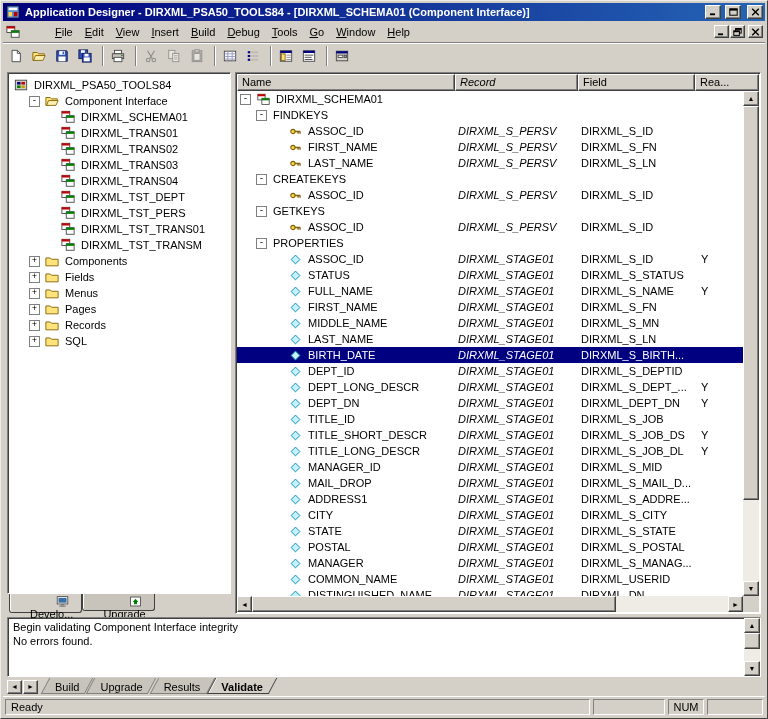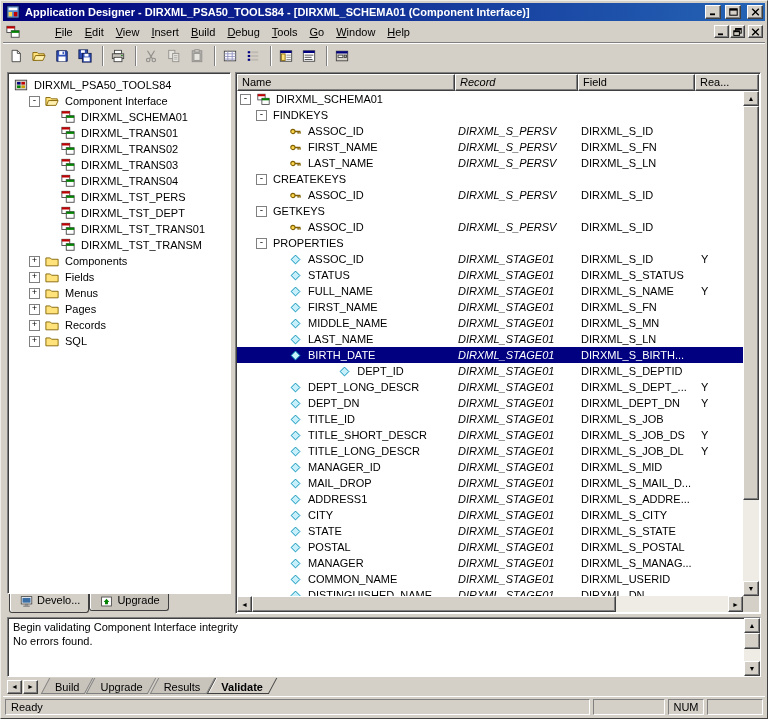--- a/index.html
+++ b/index.html
@@ -40,21 +40,21 @@
 
   .left-panel { width:224px; flex:none; display:flex; flex-direction:column; min-height:0; }
   .tree-box { flex:1; min-height:0; background:#fff; border:1px solid; border-color:#808080 #fff #fff #808080; box-shadow:inset 1px 1px 0 #404040; overflow:hidden; padding:4px 2px 2px 3px; }
   .tree-row { height:16px; display:flex; align-items:center; white-space:nowrap; font-size:11px; cursor:default; }
   .tree-row .label { padding:0 2px; }
 
   .expander { width:11px; height:11px; flex:none; border:1px solid #808080; background:#fff; color:#000; font-size:9px; line-height:9px; display:inline-flex; align-items:center; justify-content:center; margin-right:4px; font-family:"Liberation Mono", monospace; }
   .exp-spacer { width:15px; flex:none; }
 
   .left-tabs { height:20px; flex:none; display:flex; padding-left:2px; align-items:flex-start; }
-  .ltab { display:flex; align-items:flex-start; padding:0 8px 0 9px; font-size:11px; background:#d4d0c8; border:1px solid #404040; border-top:none; border-radius:0 0 3px 3px; box-shadow:inset 1px 0 0 #fff; height:19px; cursor:default; }
+  .ltab { display:flex; align-items:flex-end; padding:0 8px 0 20px; font-size:11px; background:#d4d0c8; border:1px solid #404040; border-top:none; border-radius:0 0 3px 3px; box-shadow:inset 1px 0 0 #fff; height:19px; cursor:default;flex-direction:column; }
   .ltab .icon { width:15px; height:14px; margin-right:3px; }
   .ltab .icon svg { width:13px; height:13px; }
   .ltab:not(.active) { height:17px; background:#c8c4bc; }
   .ltab.active { z-index:2; }
 
   .right-panel { flex:1; min-width:0; min-height:0; display:flex; flex-direction:column; background:#fff; border:1px solid; border-color:#808080 #fff #fff #808080; box-shadow:inset 1px 1px 0 #404040; padding:1px; }
 
   .grid-header { display:flex; height:17px; flex:none; }
   .ghcell { background:#d4d0c8; border:1px solid; border-color:#fff #404040 #404040 #fff; box-shadow:inset -1px -1px 0 #808080; font-size:11px; padding:1px 4px; overflow:hidden; white-space:nowrap; cursor:default; }
   .col0 { width:218px; flex:none; }
@@ -404,33 +404,33 @@
           <div class="tree-row" style="padding-left: 34px;">
             <span class="exp-spacer"></span>
             <span class="icon">
               <svg viewBox="0 0 16 16">
                 <rect x="1" y="1.5" width="9" height="7" fill="#fff" stroke="#404040"></rect>
                 <rect x="1" y="1.5" width="9" height="2.5" fill="#c00000"></rect>
                 <rect x="6" y="6.5" width="9" height="7.5" fill="#fff" stroke="#404040"></rect>
                 <rect x="6" y="6.5" width="9" height="2.5" fill="#008000"></rect>
               </svg>
             </span>
-            <span class="label">DIRXML_TST_PERS</span>
+            <span class="label">DIRXML_TST_DEPT</span>
           </div>
           <div class="tree-row" style="padding-left: 34px;">
             <span class="exp-spacer"></span>
             <span class="icon">
               <svg viewBox="0 0 16 16">
                 <rect x="1" y="1.5" width="9" height="7" fill="#fff" stroke="#404040"></rect>
                 <rect x="1" y="1.5" width="9" height="2.5" fill="#c00000"></rect>
                 <rect x="6" y="6.5" width="9" height="7.5" fill="#fff" stroke="#404040"></rect>
                 <rect x="6" y="6.5" width="9" height="2.5" fill="#008000"></rect>
               </svg>
             </span>
-            <span class="label">DIRXML_TST_DEPT</span>
+            <span class="label">DIRXML_TST_PERS</span>
           </div>
           <div class="tree-row" style="padding-left: 34px;">
             <span class="exp-spacer"></span>
             <span class="icon">
               <svg viewBox="0 0 16 16">
                 <rect x="1" y="1.5" width="9" height="7" fill="#fff" stroke="#404040"></rect>
                 <rect x="1" y="1.5" width="9" height="2.5" fill="#c00000"></rect>
                 <rect x="6" y="6.5" width="9" height="7.5" fill="#fff" stroke="#404040"></rect>
                 <rect x="6" y="6.5" width="9" height="2.5" fill="#008000"></rect>
               </svg>
@@ -757,21 +757,21 @@
                     <path d="M8 2.6L13.4 8L8 13.4L2.6 8Z" fill="#c8f0fa" stroke="#0090b8" stroke-width="1.2"></path>
                   </svg>
                 </span>
                 <span class="label">BIRTH_DATE</span>
               </div>
               <div class="gcell col1">DIRXML_STAGE01</div>
               <div class="gcell col2">DIRXML_S_BIRTH...</div>
               <div class="gcell col3"></div>
             </div>
             <div class="grow">
-              <div class="gcell col0" style="padding-left: 35px; justify-content: center;">
+              <div class="gcell col0" style="padding-left: 35px;">
                 <span class="exp-spacer"></span>
                 <span class="icon">
                   <svg viewBox="0 0 16 16">
                     <path d="M8 2.6L13.4 8L8 13.4L2.6 8Z" fill="#c8f0fa" stroke="#0090b8" stroke-width="1.2"></path>
                   </svg>
                 </span>
                 <span class="label">DEPT_ID</span>
               </div>
               <div class="gcell col1">DIRXML_STAGE01</div>
               <div class="gcell col2">DIRXML_S_DEPTID</div>

